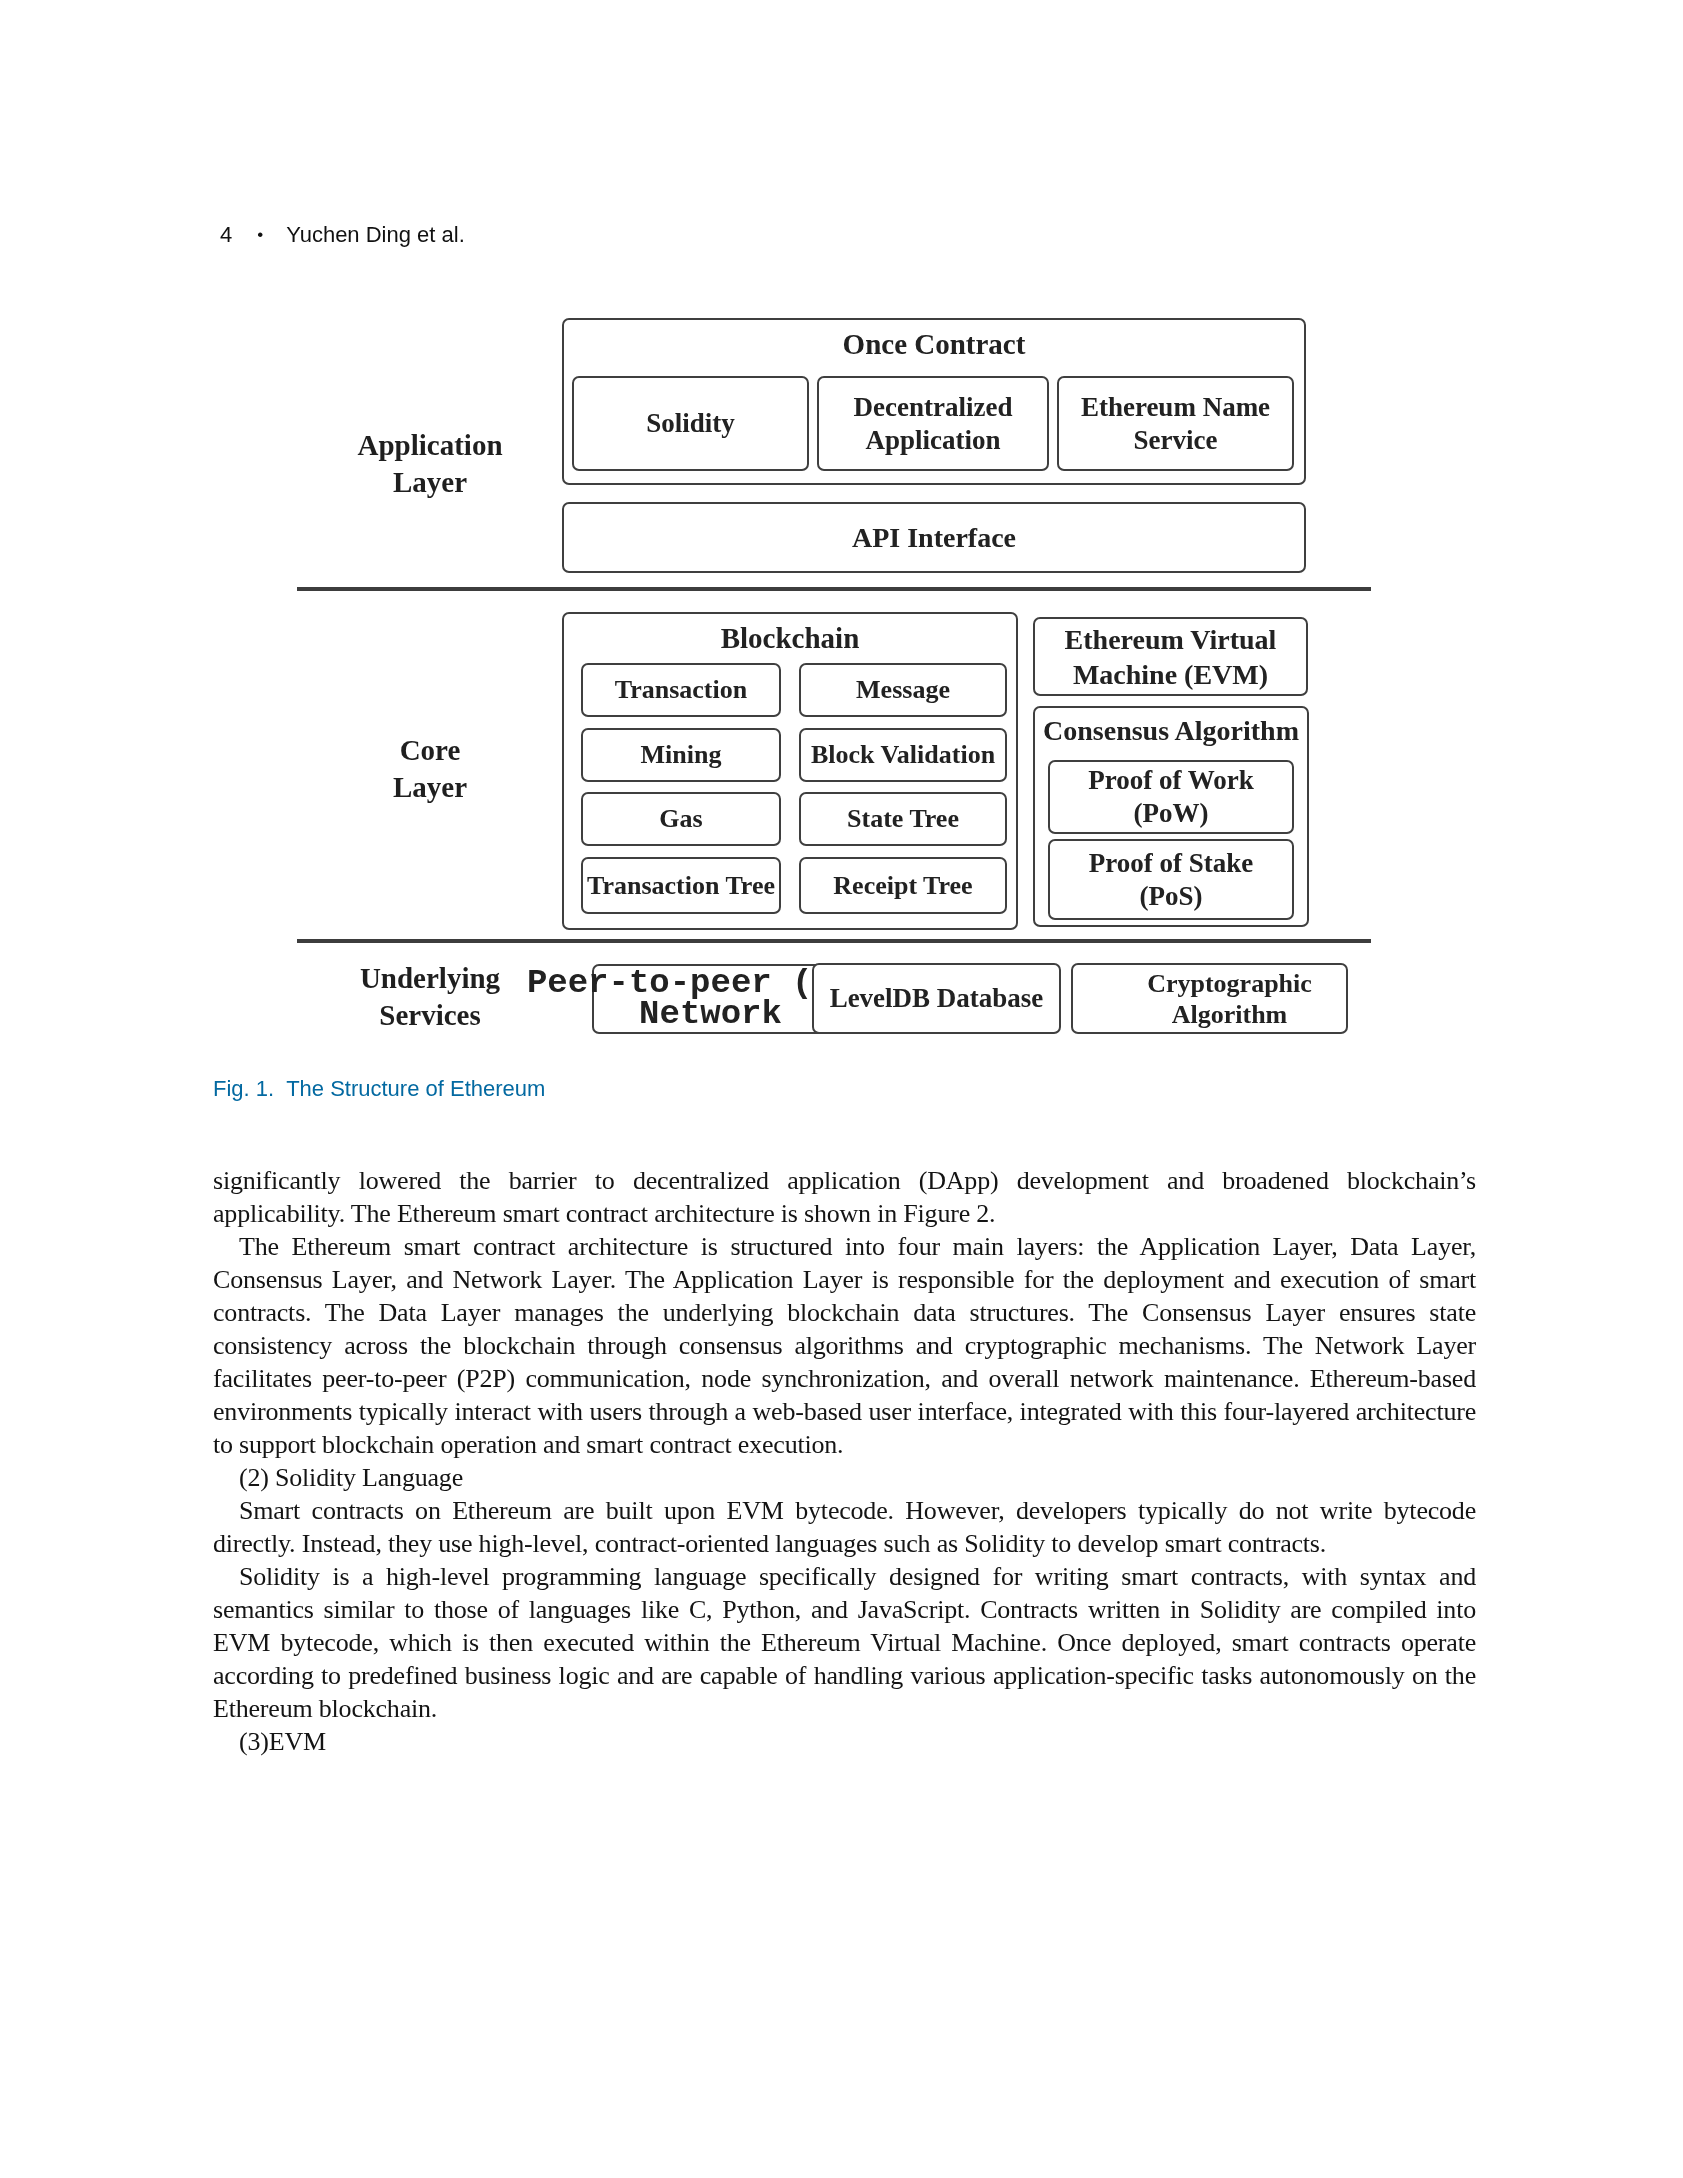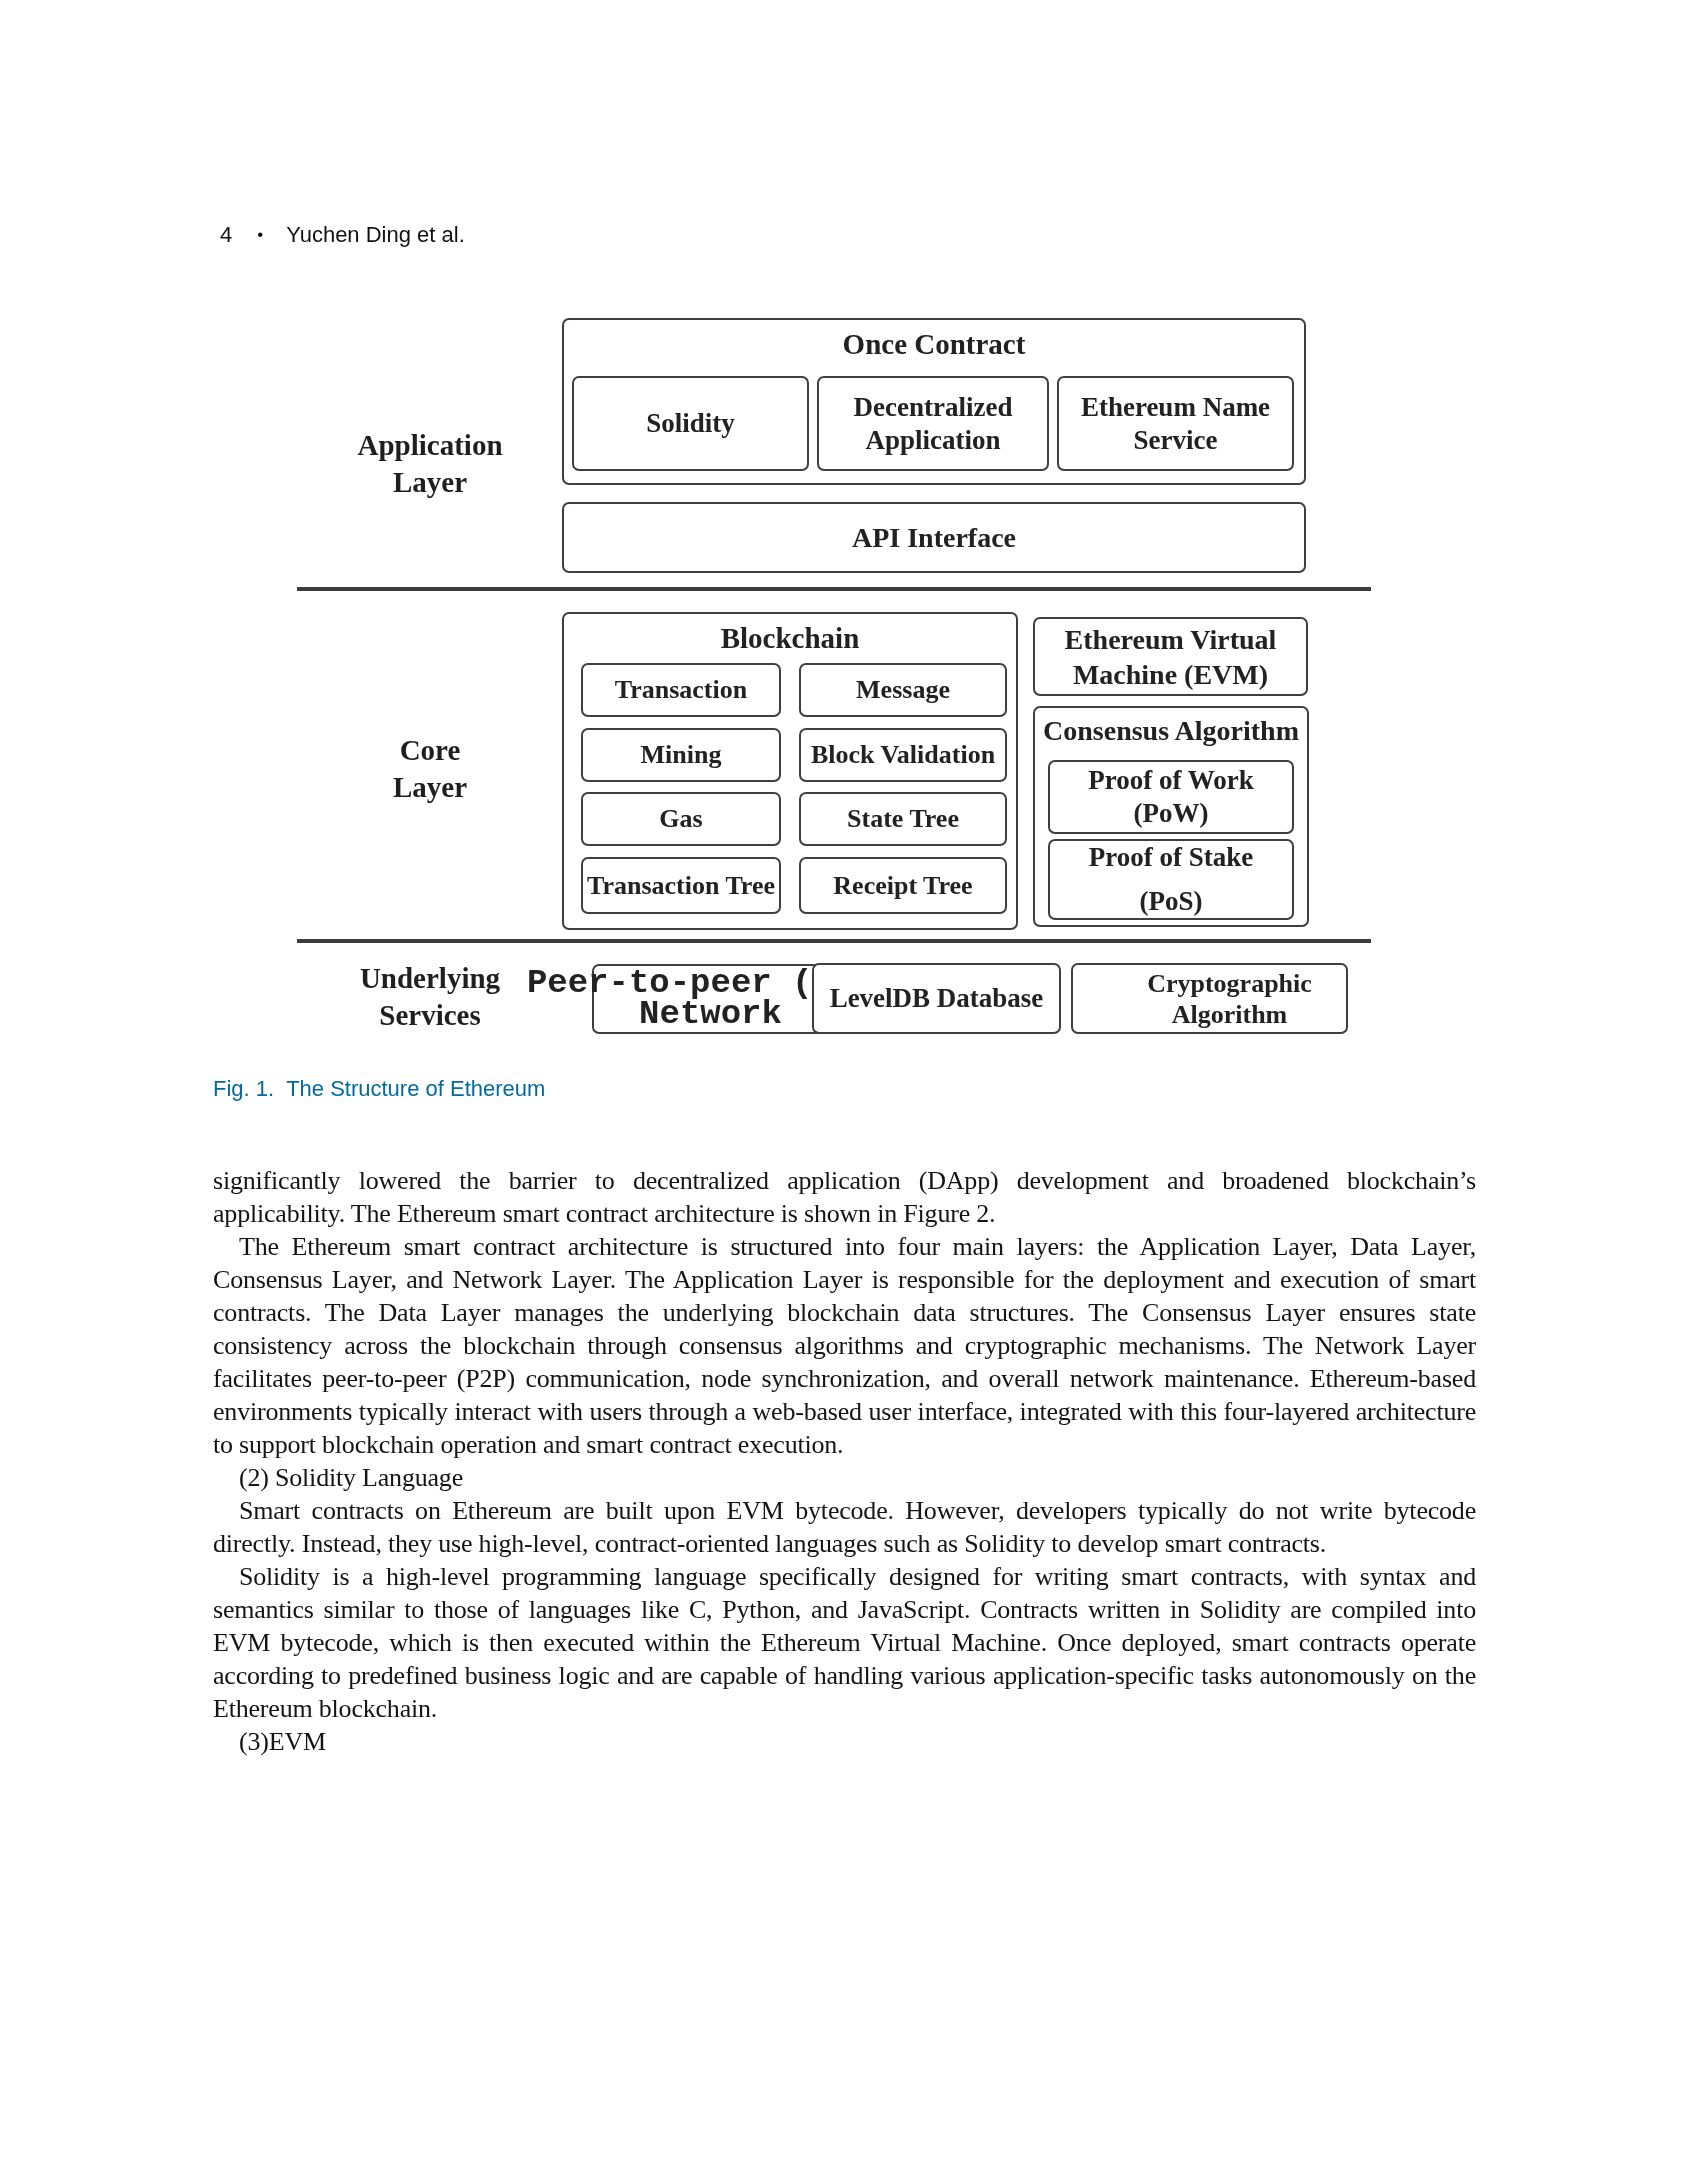--- a/index.html
+++ b/index.html
@@ -44,21 +44,21 @@
   .g4{left:799px;top:728px;width:204px;height:50px;}
   .g5{left:581px;top:792px;width:196px;height:50px;}
   .g6{left:799px;top:792px;width:204px;height:50px;}
   .g7{left:581px;top:857px;width:196px;height:53px;}
   .g8{left:799px;top:857px;width:204px;height:53px;}
 
   .evm{left:1033px;top:617px;width:271px;height:75px;font-size:28px;line-height:35px;}
   .cons{left:1033px;top:706px;width:272px;height:217px;}
   .cons .btitle{font-size:28px;margin-top:8px;}
   .pow{left:1048px;top:760px;width:242px;height:70px;line-height:33px;}
-  .pos{left:1048px;top:839px;width:242px;height:77px;line-height:33px;justify-content:space-between;}
+  .pos{left:1048px;top:839px;width:242px;height:77px;line-height:33px;}
 
   .p2p{left:592px;top:964px;width:233px;height:66px;font-size:34px;line-height:31px;white-space:nowrap;font-family:Liberation Mono, monospace;}
   .ldb{left:812px;top:963px;width:245px;height:67px;font-size:27px;}
   .cry{left:1071px;top:963px;width:233px;height:67px;font-size:26px;line-height:31px;padding-left:40px;}
 
   .caption{position:absolute;left:213px;top:1076px;width:1263px;text-align:left;
        font-family:"Liberation Sans",sans-serif;font-size:22px;color:#0369a1;}
   .caption .cl{margin-right:12px;}
 
   

